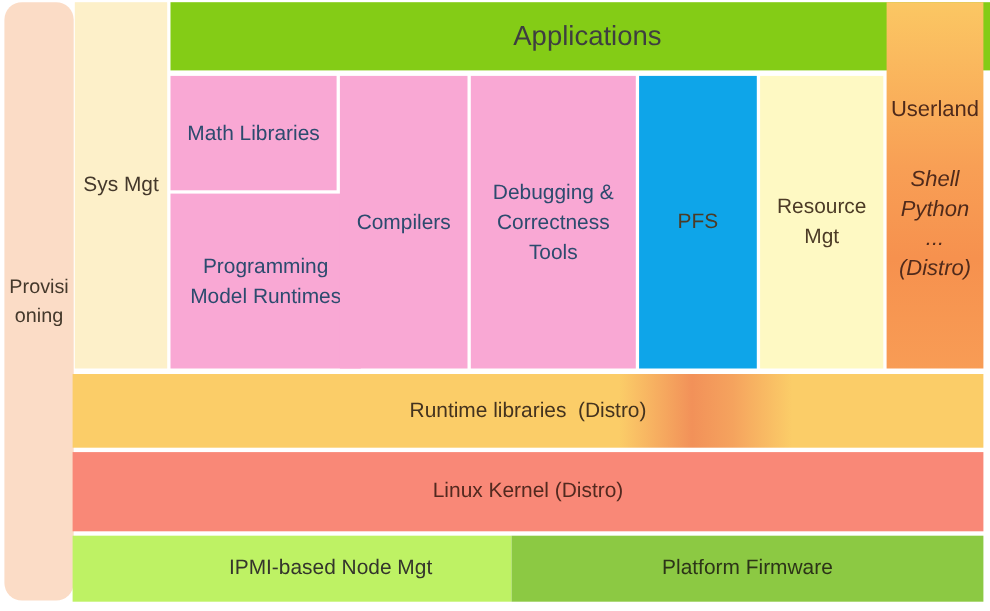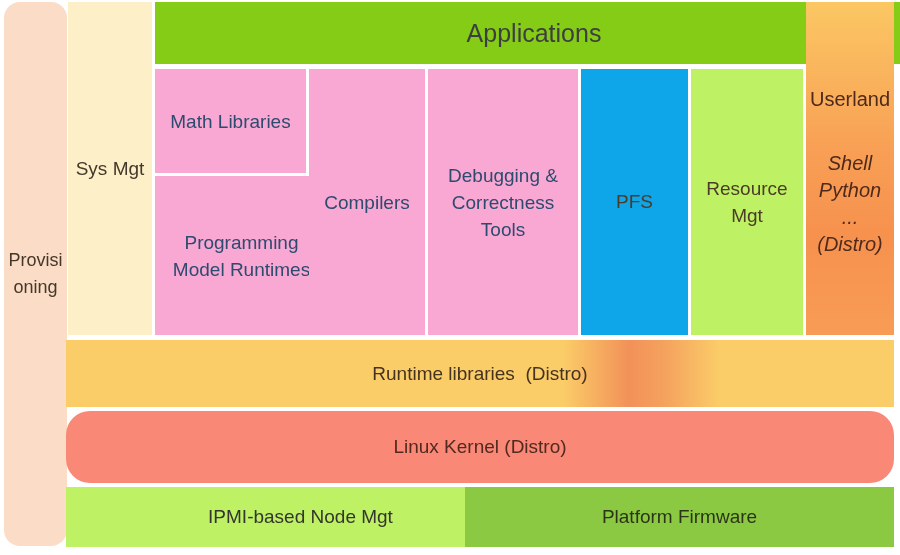--- a/index.html
+++ b/index.html
@@ -44,21 +44,21 @@
   .pmr{left:155px;top:176px;width:173px;height:159px;padding:0 8px;}
   .compilers{left:309px;top:69px;width:116px;height:266px;}
   .debugging{left:428px;top:69px;width:150px;height:266px;padding:0 10px;}
   
   .pfs{
     left:581px;top:69px;width:107px;height:266px;
     background:#0ea5e9;color:#4C3B26;font-size:19px;
   }
   .resource{
     left:691px;top:69px;width:112px;height:266px;
-    background:#bef264;color:#4C3B26;font-size:19px;line-height:27px;
+    background:#fef9c3;color:#4C3B26;font-size:19px;line-height:27px;
     padding:0 8px;
   }
   
   .userland{
     left:806px;top:2px;width:88px;height:333px;
     background:linear-gradient(180deg,#FBC763 0%,#F89F55 45%,#F6914E 70%,#F89C55 100%);
     color:#4F2A1B;font-size:20px;line-height:27px;
     align-items:flex-start;
   }
   .userland-text{padding-top:84px;width:100%;}
@@ -66,21 +66,21 @@
   .userland-item{display:block;font-style:italic;}
   
   .runtime{
     left:66px;top:340px;width:828px;height:67px;
     background:linear-gradient(90deg,#FBCD68 0%,#FBCD68 60%,#F29159 68%,#F5A35E 72.5%,#FBCD68 79%);
     color:#44331F;font-size:19px;
   }
   .runtime .lbl{white-space:pre-wrap;}
   .kernel{
     left:66px;top:411px;width:828px;height:72px;
-    background:#F98877;color:#52291F;font-size:19px;border-radius:24px;
+    background:#F98877;color:#52291F;font-size:19px;
   }
   .ipmi{
     left:66px;top:487px;width:399px;height:60px;
     background:#bef264;color:#34352C;font-size:19px;
   }
   .ipmi .lbl{transform:translateX(35px);}
   .firmware{
     left:465px;top:487px;width:429px;height:60px;
     background:#8CC943;color:#2C3418;font-size:19px;
   }

